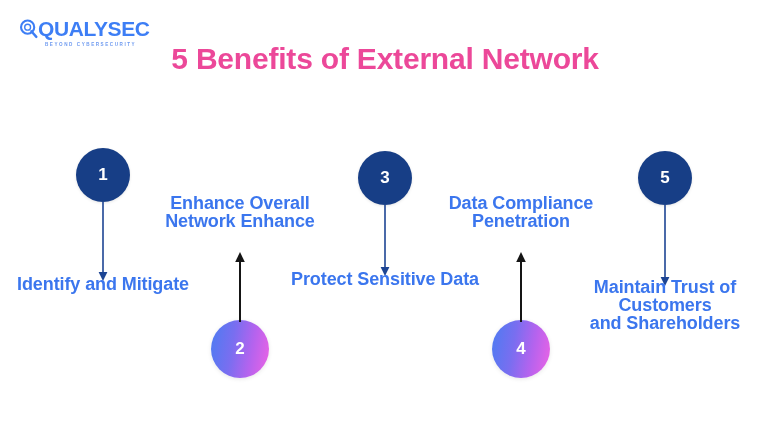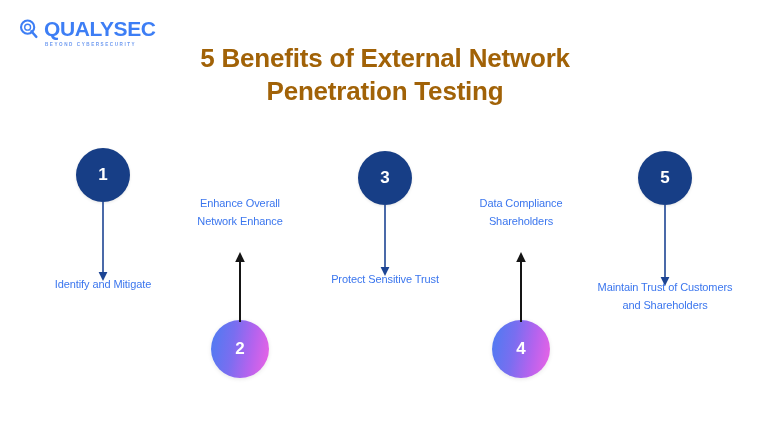--- a/index.html
+++ b/index.html
@@ -30,21 +30,21 @@
     width: 150px;
     height: 36px;
     display: flex;
     flex-direction: column;
     align-items: flex-start;
     justify-content: center;
   }
   .logo-row {
     display: flex;
     align-items: center;
-    gap: 8px;
+    gap: 2px;
   }
   .logo-mark {
     width: 22px;
     height: 22px;
     flex: 0 0 auto;
     display: block;
   }
   .logo-word {
     font-size: 21px;
     font-weight: bold;
@@ -63,22 +63,22 @@
     white-space: nowrap;
   }
 
   
   .title {
     position: absolute;
     left: 150px;
     top: 42px;
     width: 470px;
     text-align: center;
-    color: #a16207;
-    font-size: 26px;
+    color: #ec4899;
+    font-size: 30px;
     font-weight: bold;
     line-height: 33px;
     letter-spacing: -0.2px;
   }
 
   
   .step {
     position: absolute;
     width: 0;
     height: 0;
@@ -105,22 +105,22 @@
   }
 
   .connector {
     position: absolute;
   }
 
   .label {
     position: absolute;
     text-align: center;
     color: #3b76ee;
-    font-size: 11px;
-    font-weight: normal;
+    font-size: 18px;
+    font-weight: bold;
     line-height: 18px;
     letter-spacing: -0.1px;
   }
 
   
   .step-down .circle { top: -27px; left: -27px; width: 54px; height: 54px; }
   .step-down .connector { left: -6px; top: 27px; }
   .step-down .label { top: 100px; }
 
   
@@ -140,21 +140,20 @@
         <circle cx="10.5" cy="10" r="3.2" fill="none" stroke="#3d7ef5" stroke-width="1.5"></circle>
         <line x1="14.6" y1="14.4" x2="20" y2="20.6" stroke="#3d7ef5" stroke-width="2.6" stroke-linecap="round"></line>
       </svg>
       <span class="logo-word">QUALYSEC</span>
     </div>
     <div class="logo-tag">BEYOND CYBERSECURITY</div>
   </div>
 
   <div class="title">
     <div>5 Benefits of External Network</div>
-    <div>Penetration Testing</div>
   </div>
 
   <div class="step step-down" style="left:103px; top:175px;">
     <div class="circle navy">
       <span>1</span>
     </div>
     <svg class="connector" width="12" height="80" viewBox="0 0 12 80">
       <line x1="6" y1="0" x2="6" y2="72" stroke="#1d4594" stroke-width="1.6"></line>
       <polygon points="6,79 1.6,70 10.4,70" fill="#1d4594"></polygon>
     </svg>
@@ -179,36 +178,36 @@
 
   <div class="step step-down" style="left:385px; top:178px;">
     <div class="circle navy">
       <span>3</span>
     </div>
     <svg class="connector" width="12" height="72" viewBox="0 0 12 72">
       <line x1="6" y1="0" x2="6" y2="64" stroke="#1d4594" stroke-width="1.6"></line>
       <polygon points="6,71 1.6,62 10.4,62" fill="#1d4594"></polygon>
     </svg>
     <div class="label" style="left:-110px; width:220px; top:92px;">
-      <div>Protect Sensitive Trust</div>
+      <div>Protect Sensitive Data</div>
       <div></div>
     </div>
   </div>
 
   <div class="step step-up" style="left:521px; top:349px;">
     <div class="circle grad">
       <span>4</span>
     </div>
     <svg class="connector" width="12" height="70" viewBox="0 0 12 70">
       <line x1="6" y1="70" x2="6" y2="8" stroke="#151515" stroke-width="2"></line>
       <polygon points="6,0 1.2,10 10.8,10" fill="#151515"></polygon>
     </svg>
     <div class="label" style="left:-100px; width:200px;">
       <div>Data Compliance</div>
-      <div>Shareholders</div>
+      <div>Penetration</div>
     </div>
   </div>
 
   <div class="step step-down" style="left:665px; top:178px;">
     <div class="circle navy">
       <span>5</span>
     </div>
     <svg class="connector" width="12" height="82" viewBox="0 0 12 82">
       <line x1="6" y1="0" x2="6" y2="74" stroke="#1d4594" stroke-width="1.6"></line>
       <polygon points="6,81 1.6,72 10.4,72" fill="#1d4594"></polygon>

